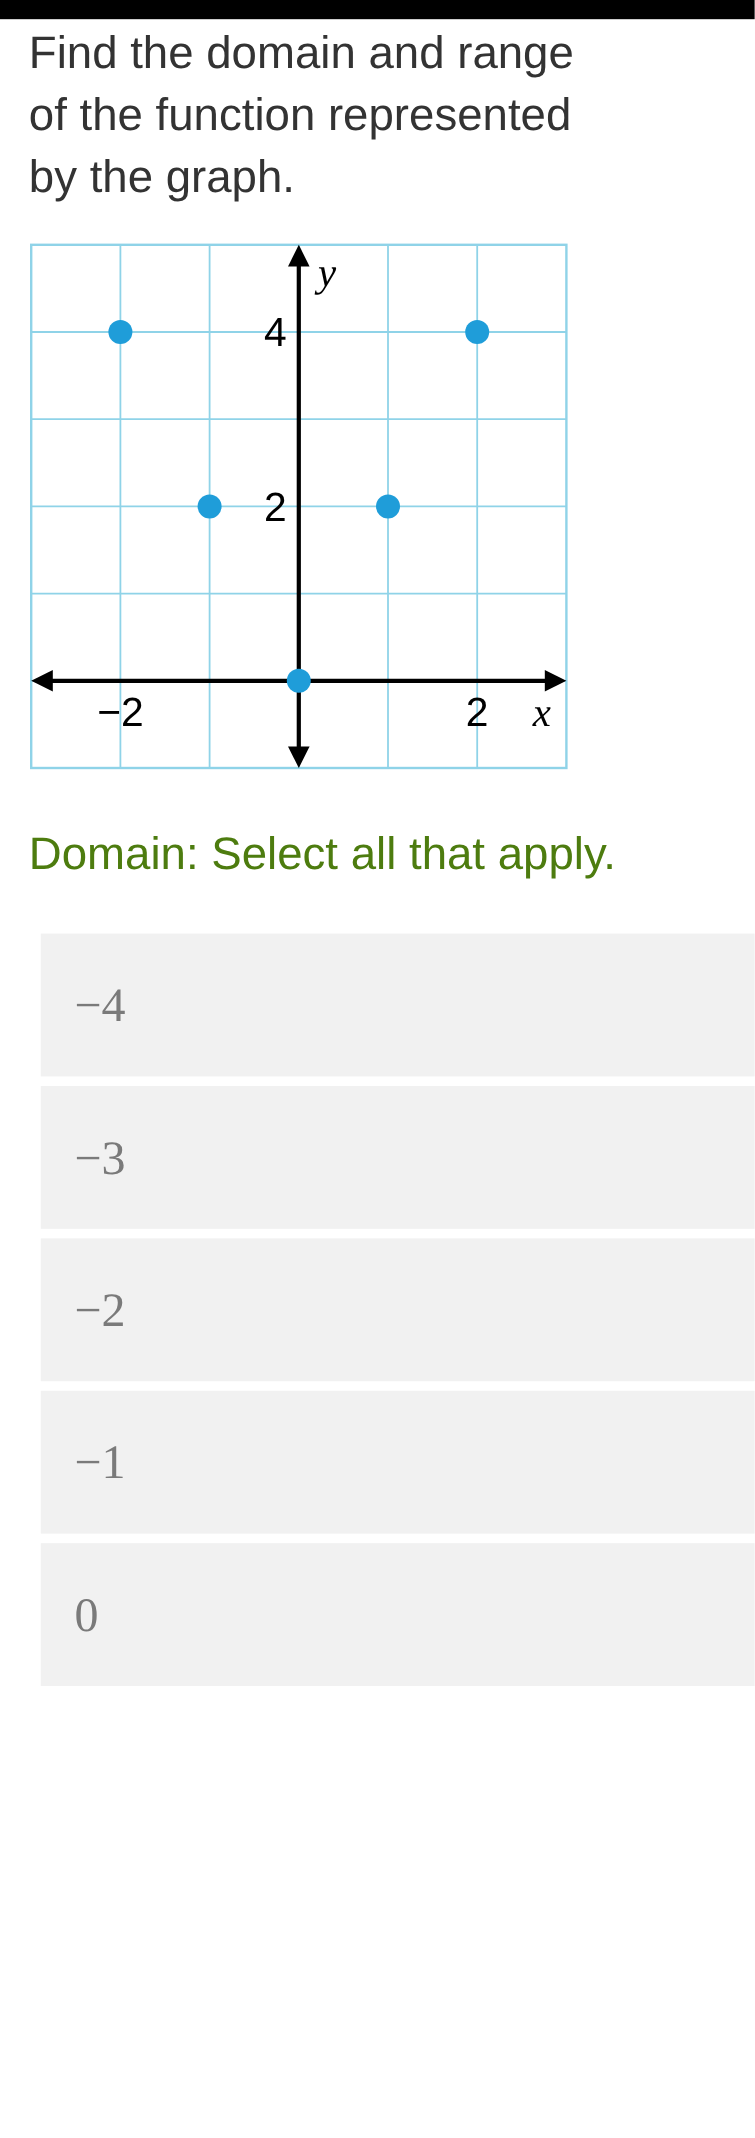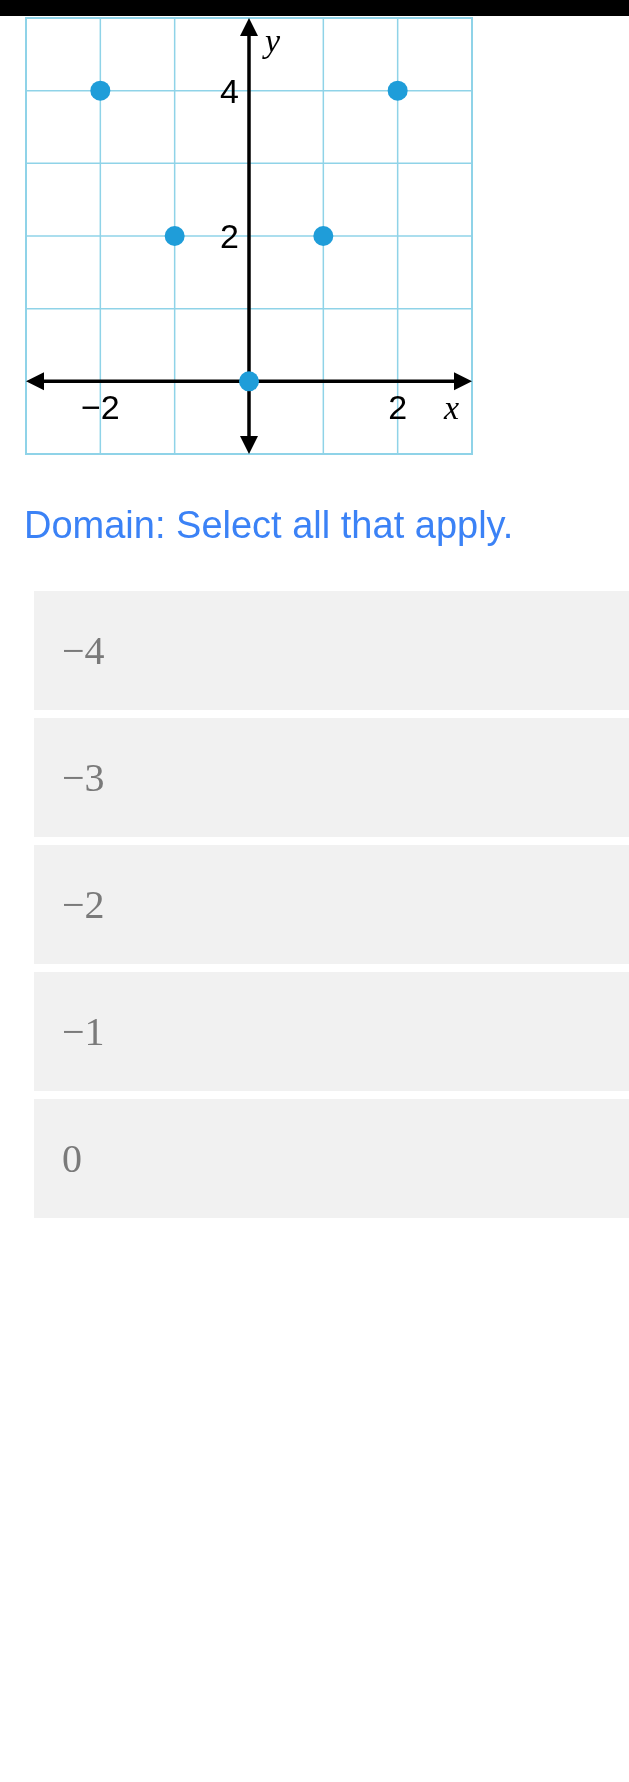--- a/index.html
+++ b/index.html
@@ -29,21 +29,21 @@
     margin-bottom: 28px;
     white-space: nowrap;
   }
   .question-text span { display: block; }
   .graph-wrap {
     margin: 0 0 40px 0;
   }
   .prompt-text {
     font-size: 38px;
     line-height: 1.35;
-    color: #3b82f6;
+    color: #4d7c0f;
     margin-bottom: 40px;
   }
   .options {
     display: flex;
     flex-direction: column;
     gap: 8px;
     margin-left: 10px;
   }
   .option {
     background: #f1f1f1;
@@ -55,20 +55,25 @@
     width: 600px;
   }
 </style>
 </head>
 <body>
 
 <div class="top-bar"></div>
 
 <div class="content">
 
+  <div class="question-text">
+    <span>Find the domain and range</span>
+    <span>of the function represented</span>
+    <span>by the graph.</span>
+  </div>
 
   <div class="graph-wrap">
     <svg id="graph-svg" width="450" height="440">
         <rect x="2" y="2" width="446" height="436" fill="none" stroke="#8fd3e8" stroke-width="2"></rect>
         <line x1="76.33333333333333" y1="2" x2="76.33333333333333" y2="438" stroke="#8fd3e8" stroke-width="1.5"></line>
         <line x1="150.66666666666666" y1="2" x2="150.66666666666666" y2="438" stroke="#8fd3e8" stroke-width="1.5"></line>
         <line x1="225" y1="2" x2="225" y2="438" stroke="#8fd3e8" stroke-width="1.5"></line>
         <line x1="299.3333333333333" y1="2" x2="299.3333333333333" y2="438" stroke="#8fd3e8" stroke-width="1.5"></line>
         <line x1="373.66666666666663" y1="2" x2="373.66666666666663" y2="438" stroke="#8fd3e8" stroke-width="1.5"></line>
         <line x1="2" y1="74.66666666666667" x2="448" y2="74.66666666666667" stroke="#8fd3e8" stroke-width="1.5"></line>

